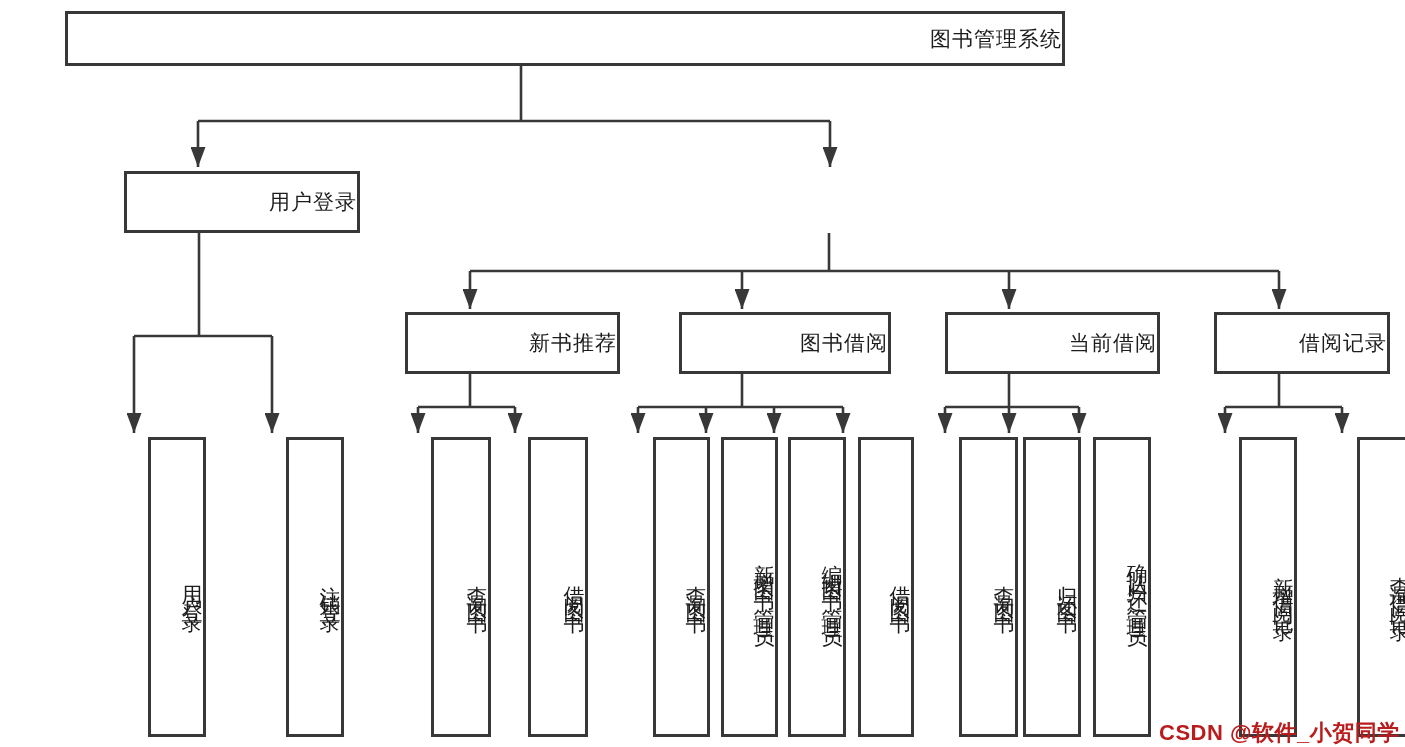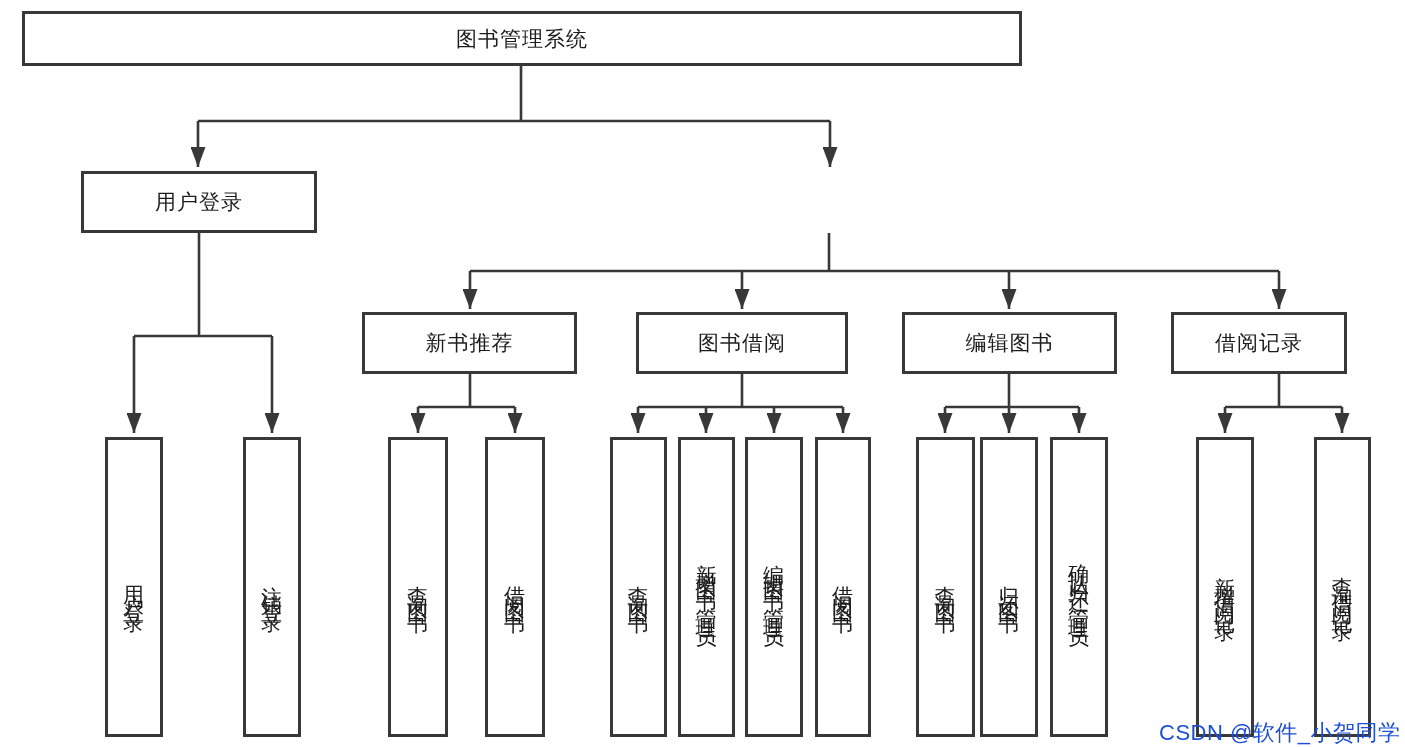--- a/index.html
+++ b/index.html
@@ -11,43 +11,45 @@
     overflow:hidden;
   }
   .connectors{position:absolute;left:0;top:0;z-index:0;}
   .node{
     position:absolute;
     box-sizing:border-box;
     border:3px solid #383838;
     background:#ffffff;
     display:flex;
     align-items:center;
-    justify-content:center;
+    justify-content:flex-end;
     z-index:1;
+    margin-left:43px;
   }
   .node .lbl{
     color:#1c1c1c;
     font-size:21px;
     letter-spacing:1px;
     white-space:nowrap;
   }
   .node.v .lbl{
     writing-mode:vertical-rl;
     text-orientation:mixed;
     letter-spacing:9px;
     line-height:1;
   }
   .watermark{
     position:absolute;
     left:1159px;top:718px;
     z-index:2;
     font-size:22px;
-    color:#1d4ed8;
+    color:#b91c1c;
     letter-spacing:0.5px;
     white-space:nowrap;
+    font-weight:bold;
   }
 </style>
 </head>
 <body>
 
 <div class="canvas">
 
   <svg class="connectors" width="1405" height="747" viewBox="0 0 1405 747">
     <defs>
       <marker id="arr" markerUnits="userSpaceOnUse" markerWidth="20" markerHeight="15" viewBox="0 0 20 15" refX="20" refY="7.5" orient="auto">
@@ -94,21 +96,21 @@
     <span class="lbl">用户登录</span>
   </div>
 
   <div class="node h" style="left:362px;top:312px;width:215px;height:62px">
     <span class="lbl">新书推荐</span>
   </div>
   <div class="node h" style="left:636px;top:312px;width:212px;height:62px">
     <span class="lbl">图书借阅</span>
   </div>
   <div class="node h" style="left:902px;top:312px;width:215px;height:62px">
-    <span class="lbl">编辑图书</span>
+    <span class="lbl">当前借阅</span>
   </div>
   <div class="node h" style="left:1171px;top:312px;width:176px;height:62px">
     <span class="lbl">借阅记录</span>
   </div>
 
   <div class="node v" style="left:105px;top:437px;width:58px;height:300px">
     <span class="lbl">用户登录</span>
   </div>
   <div class="node v" style="left:243px;top:437px;width:58px;height:300px">
     <span class="lbl">注销登录</span>

